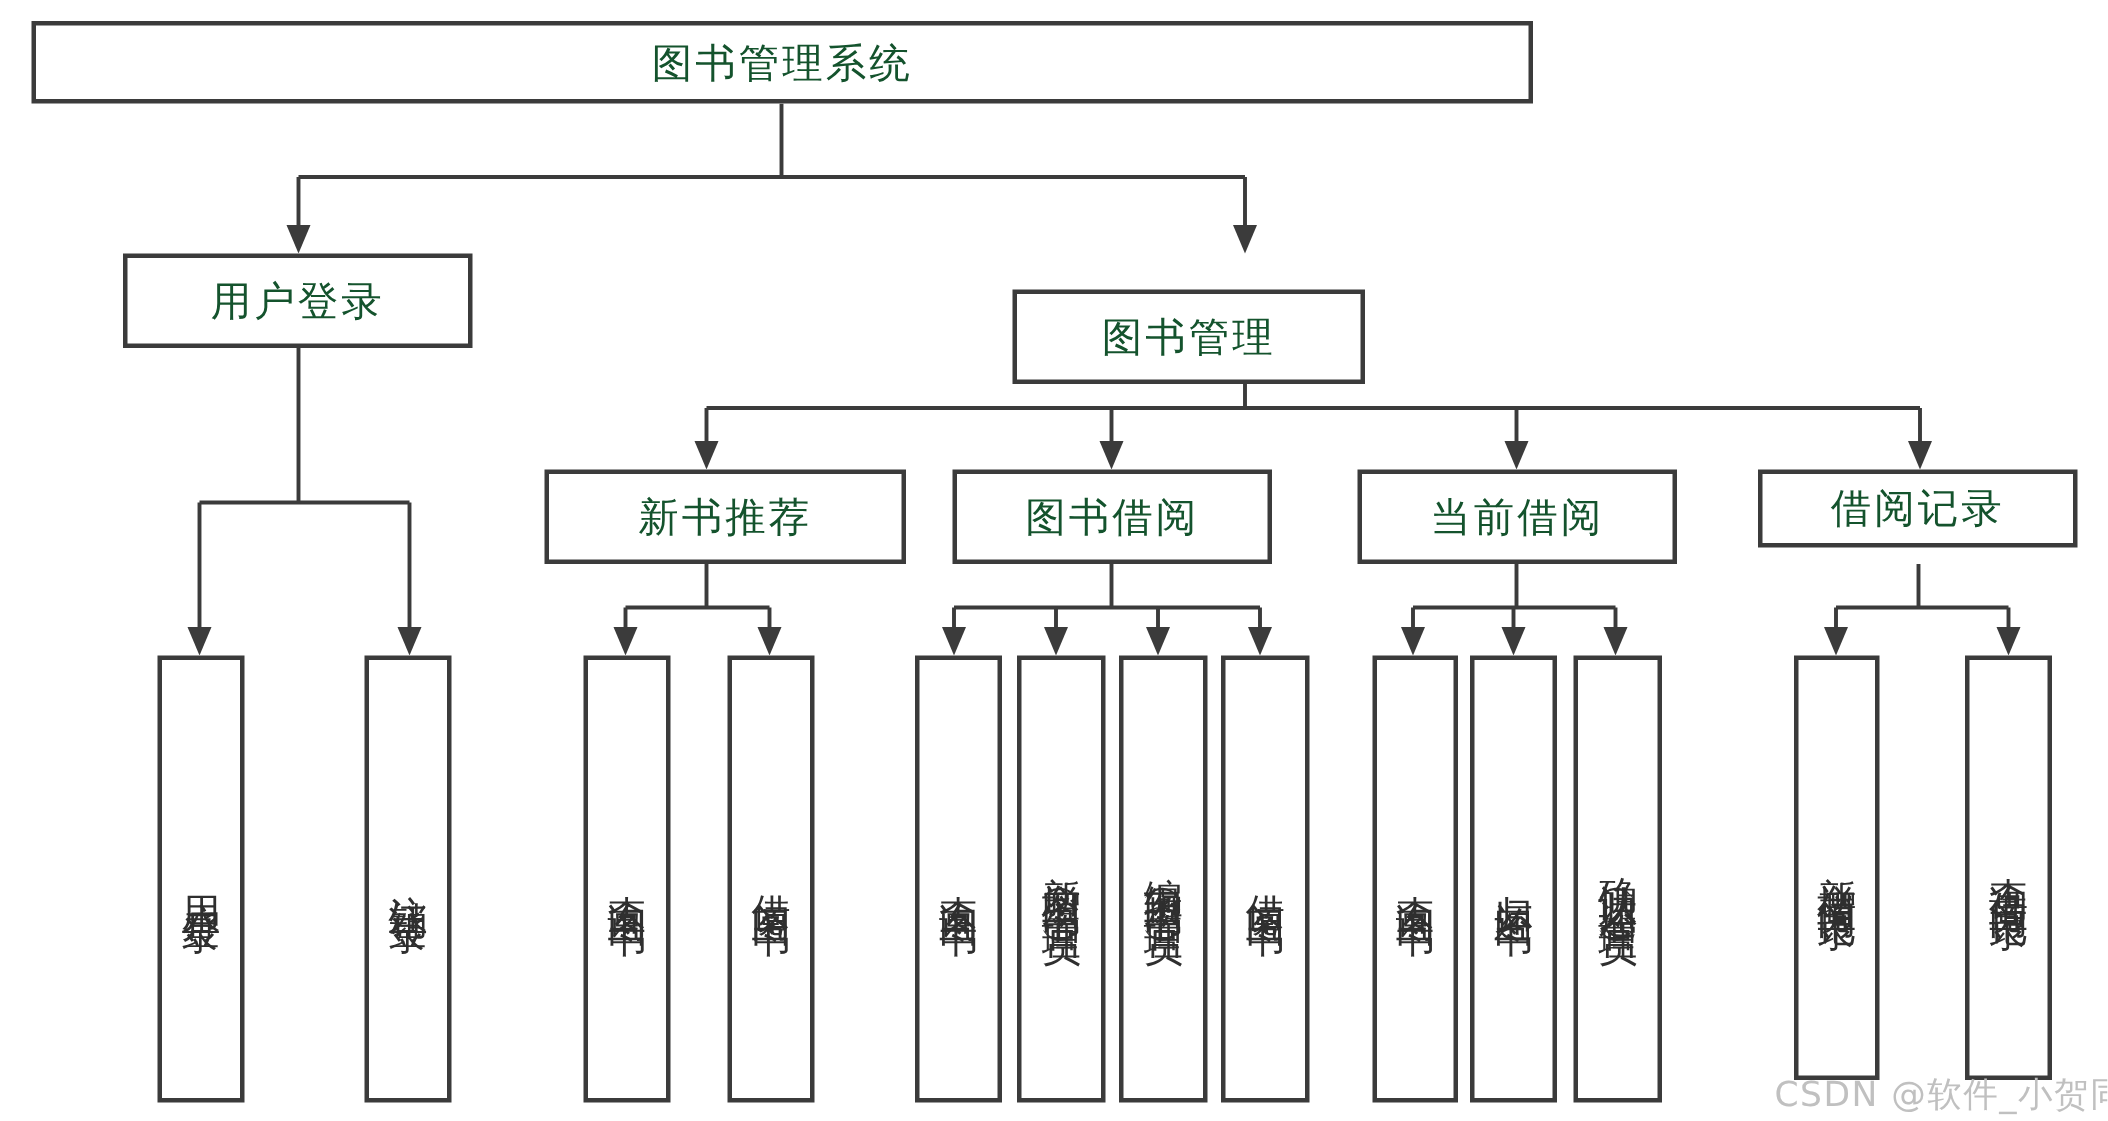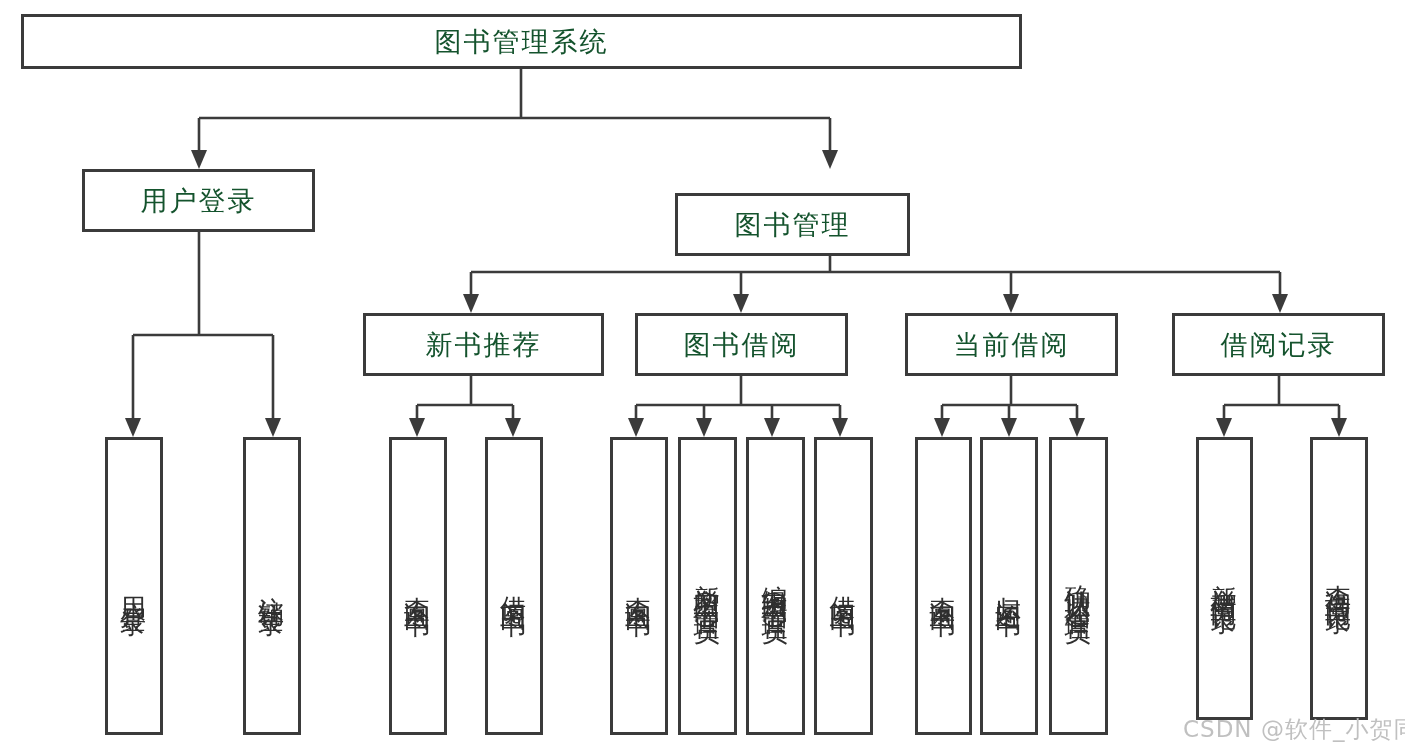--- a/index.html
+++ b/index.html
@@ -79,21 +79,21 @@
   </svg>
 
   <div class="hbox" style="left:21px;top:14px;width:1001px;height:55px;">图书管理系统</div>
 
   <div class="hbox" style="left:82px;top:169px;width:233px;height:63px;">用户登录</div>
   <div class="hbox" style="left:675px;top:169px;width:235px;height:63px;margin-top:24px;">图书管理</div>
 
   <div class="hbox" style="left:363px;top:313px;width:241px;height:63px;">新书推荐</div>
   <div class="hbox" style="left:635px;top:313px;width:213px;height:63px;">图书借阅</div>
   <div class="hbox" style="left:905px;top:313px;width:213px;height:63px;">当前借阅</div>
-  <div class="hbox" style="left:1172px;top:313px;width:213px;height:63px;">借阅记录</div>
+  <div class="hbox" style="left:1172px;top:313px;width:213px;height:52px;">借阅记录</div>
 
   <div class="vbox" style="left:105px;top:437px;width:58px;height:298px;">用户登录</div>
   <div class="vbox" style="left:243px;top:437px;width:58px;height:298px;">注销登录</div>
 
   <div class="vbox" style="left:389px;top:437px;width:58px;height:298px;">查询图书</div>
   <div class="vbox" style="left:485px;top:437px;width:58px;height:298px;">借阅图书</div>
 
   <div class="vbox" style="left:610px;top:437px;width:58px;height:298px;">查询图书</div>
   <div class="vbox" style="left:678px;top:437px;width:59px;height:298px;">新增图书（管理员）</div>
   <div class="vbox" style="left:746px;top:437px;width:59px;height:298px;">编辑图书（管理员）</div>

